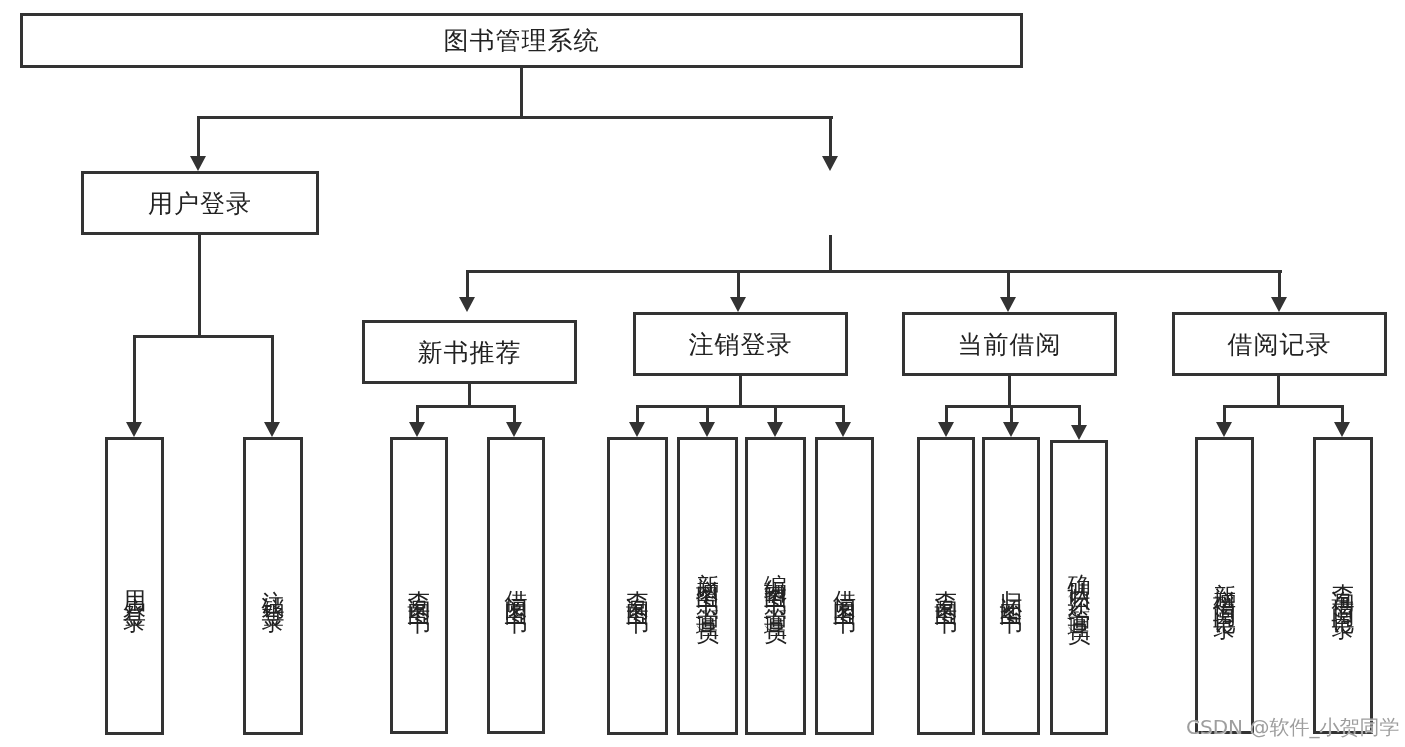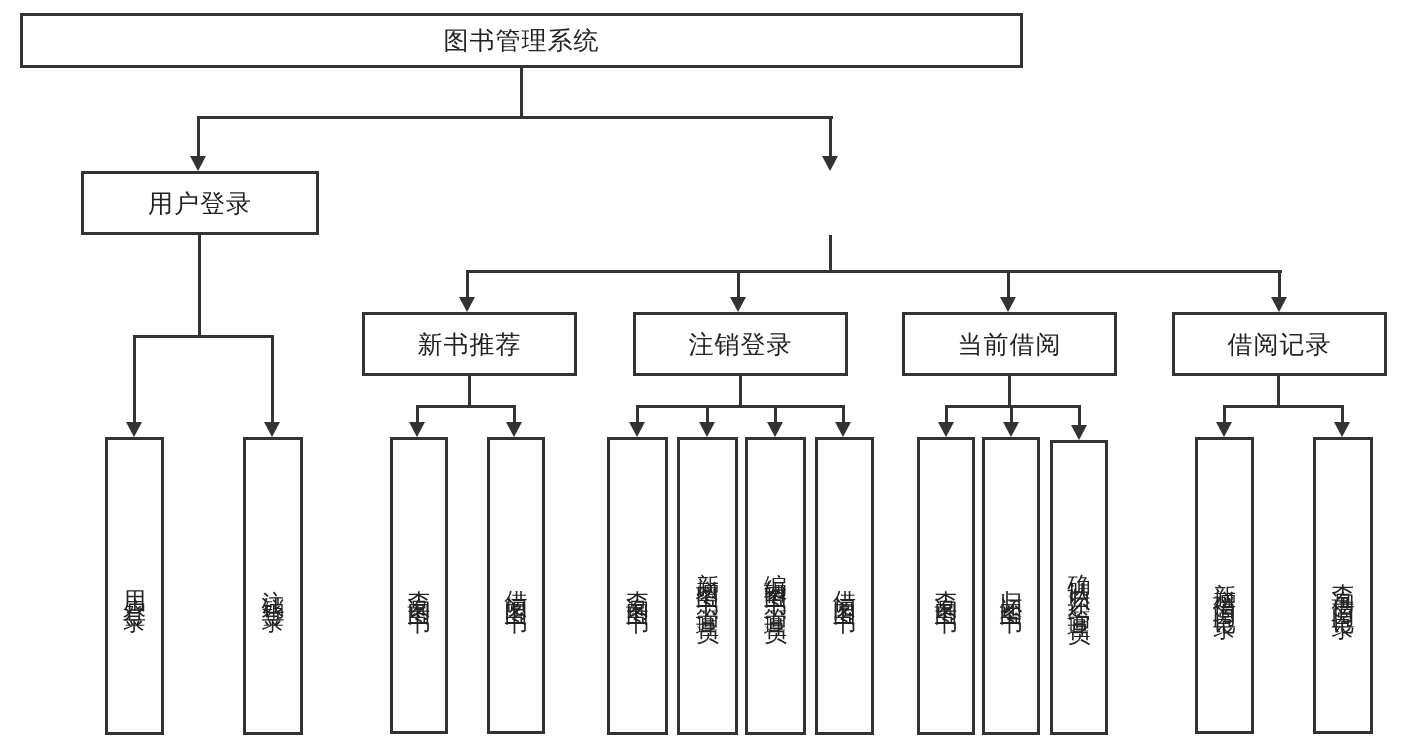--- a/index.html
+++ b/index.html
@@ -126,21 +126,21 @@
   <div class="arrow" style="left:1334px;top:422px"></div>
 
   <div class="node" style="left:20px;top:13px;width:1003px;height:55px">
     <span class="hlabel">图书管理系统</span>
   </div>
 
   <div class="node" style="left:81px;top:171px;width:238px;height:64px">
     <span class="hlabel">用户登录</span>
   </div>
 
-  <div class="node" style="left:362px;top:312px;width:215px;height:64px">
+  <div class="node" style="left:362px;top:320px;width:215px;height:64px">
     <span class="hlabel">新书推荐</span>
   </div>
   <div class="node" style="left:633px;top:312px;width:215px;height:64px">
     <span class="hlabel">注销登录</span>
   </div>
   <div class="node" style="left:902px;top:312px;width:215px;height:64px">
     <span class="hlabel">当前借阅</span>
   </div>
   <div class="node" style="left:1172px;top:312px;width:215px;height:64px">
     <span class="hlabel">借阅记录</span>
@@ -183,14 +183,15 @@
     <span class="vlabel">确认归还（管理员）</span>
   </div>
 
   <div class="node leaf" style="left:1195px;top:437px;width:59px;height:297px">
     <span class="vlabel">新增借阅记录</span>
   </div>
   <div class="node leaf" style="left:1313px;top:437px;width:60px;height:297px">
     <span class="vlabel">查询借阅记录</span>
   </div>
 
+  <div class="watermark">CSDN @软件_小贺同学</div>
 
 </div>
 
 </body></html>

